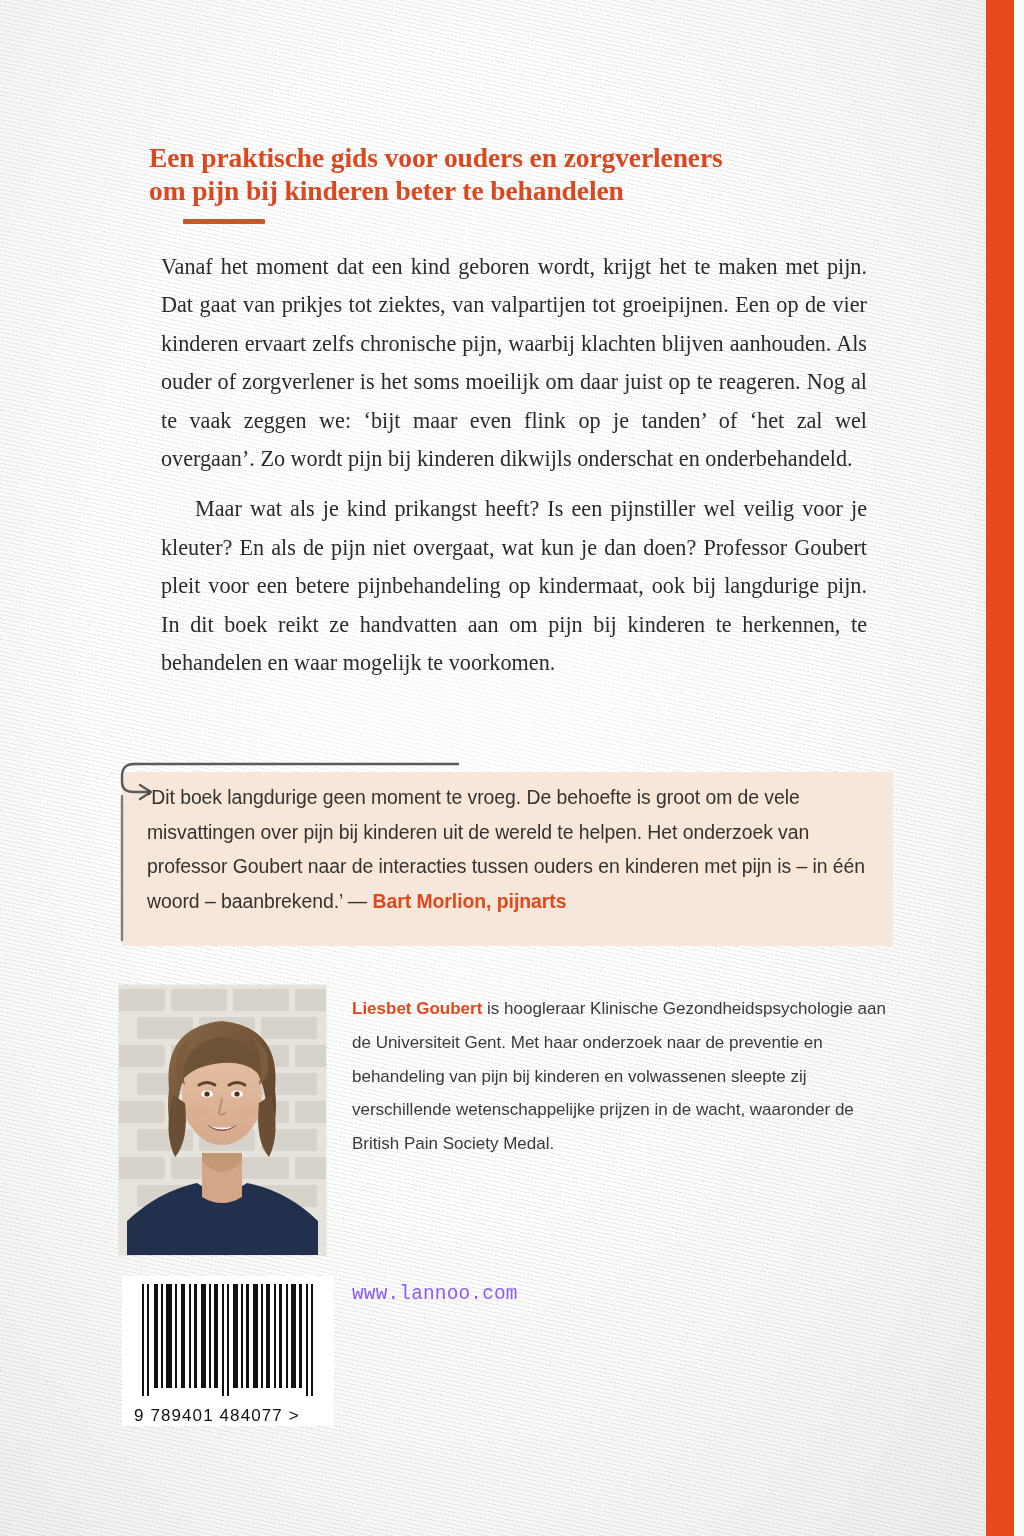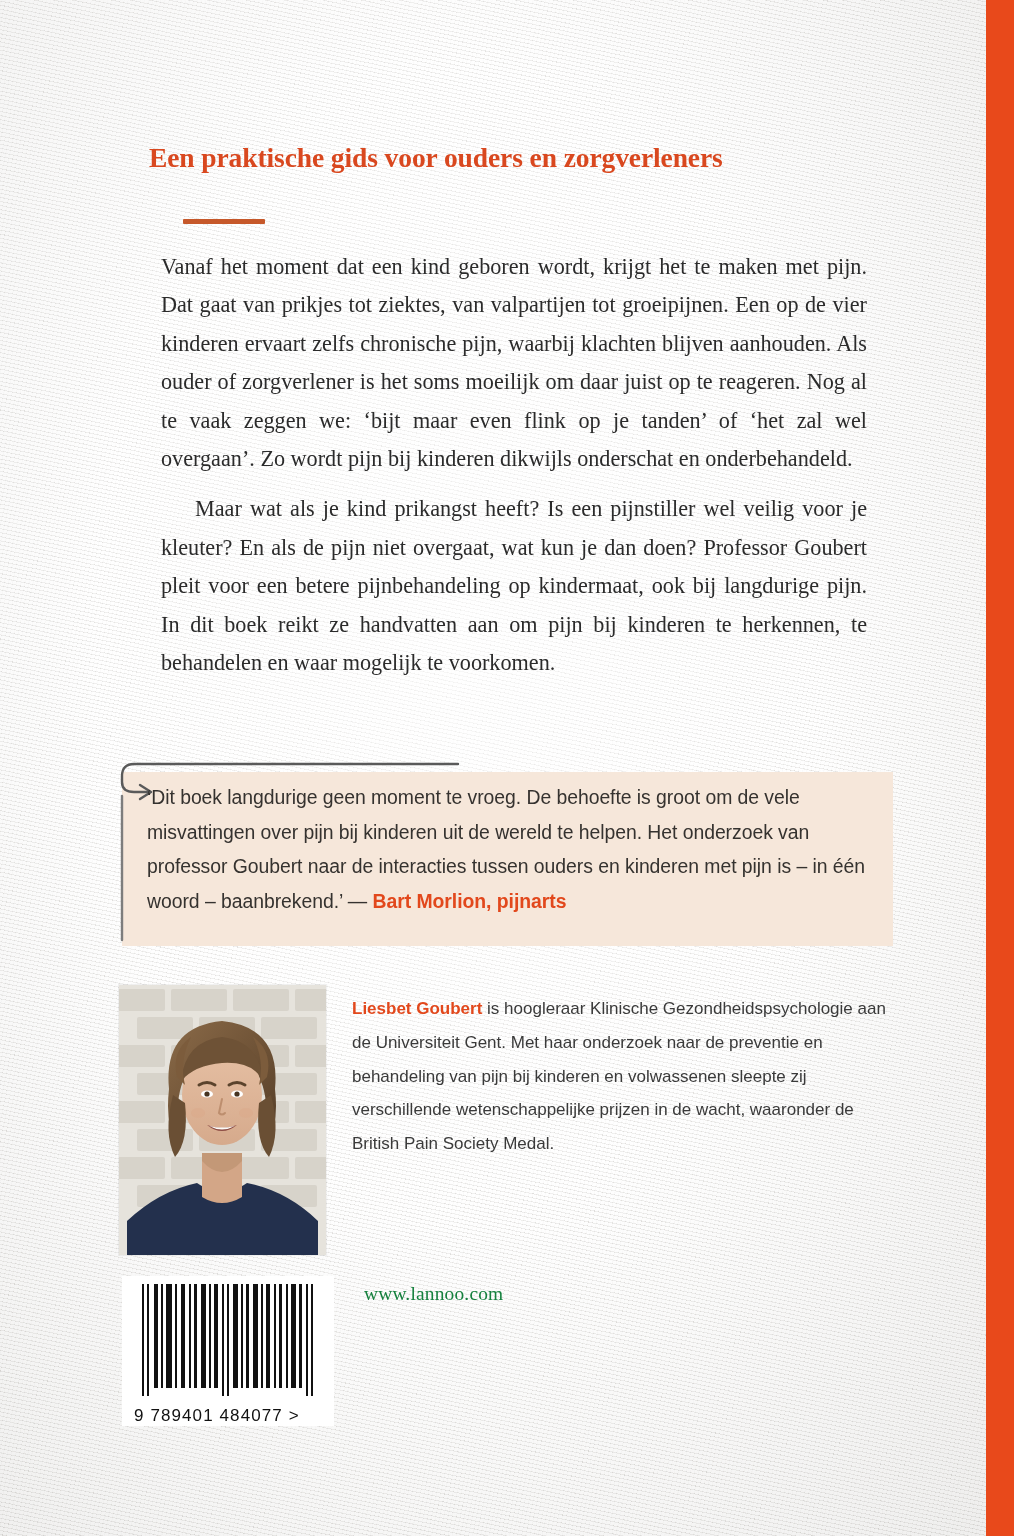--- a/index.html
+++ b/index.html
@@ -167,25 +167,25 @@
     color: #3a3a3a;
   }
   .author-name {
     color: #E2481C;
     font-weight: bold;
   }
 
   
   .website {
     position: absolute;
-    left: 364px;
+    left: 352px;
     top: 1283px;
-    font-family: Liberation Serif, serif;
+    font-family: Liberation Mono, monospace;
     font-size: 19.4px;
-    color: #15803d;
+    color: #8b5cf6;
     letter-spacing: 0.2px;
   }
 
   
   .barcode-block {
     position: absolute;
     left: 122px;
     top: 1276px;
     width: 212px;
     height: 150px;
@@ -215,20 +215,21 @@
   <div class="paper-texture"></div>
   <div class="paper-vignette"></div>
 
   <div class="spine-strip"></div>
   <div class="spine-gutter"></div>
 
   <div class="content">
 
     <div class="headline">
       <div>Een praktische gids voor ouders en zorgverleners</div>
+      <div>om pijn bij kinderen beter te behandelen</div>
     </div>
     <div class="headline-rule"></div>
 
     <div class="blurb">
       <p>Vanaf het moment dat een kind geboren wordt, krijgt het te maken met pijn. Dat gaat van prikjes tot ziektes, van valpartijen tot groeipijnen. Een op de vier kinderen ervaart zelfs chronische pijn, waarbij klachten blijven aanhouden. Als ouder of zorgverlener is het soms moeilijk om daar juist op te reageren. Nog al te vaak zeggen we: ‘bijt maar even flink op je tanden’ of ‘het zal wel overgaan’. Zo wordt pijn bij kinderen dikwijls onderschat en onderbehandeld.</p>
       <p>Maar wat als je kind prikangst heeft? Is een pijnstiller wel veilig voor je kleuter? En als de pijn niet overgaat, wat kun je dan doen? Professor Goubert pleit voor een betere pijnbehandeling op kindermaat, ook bij langdurige pijn. In dit boek reikt ze handvatten aan om pijn bij kinderen te herkennen, te behandelen en waar mogelijk te voorkomen.</p>
     </div>
 
     <div class="quote-box"></div>
 

